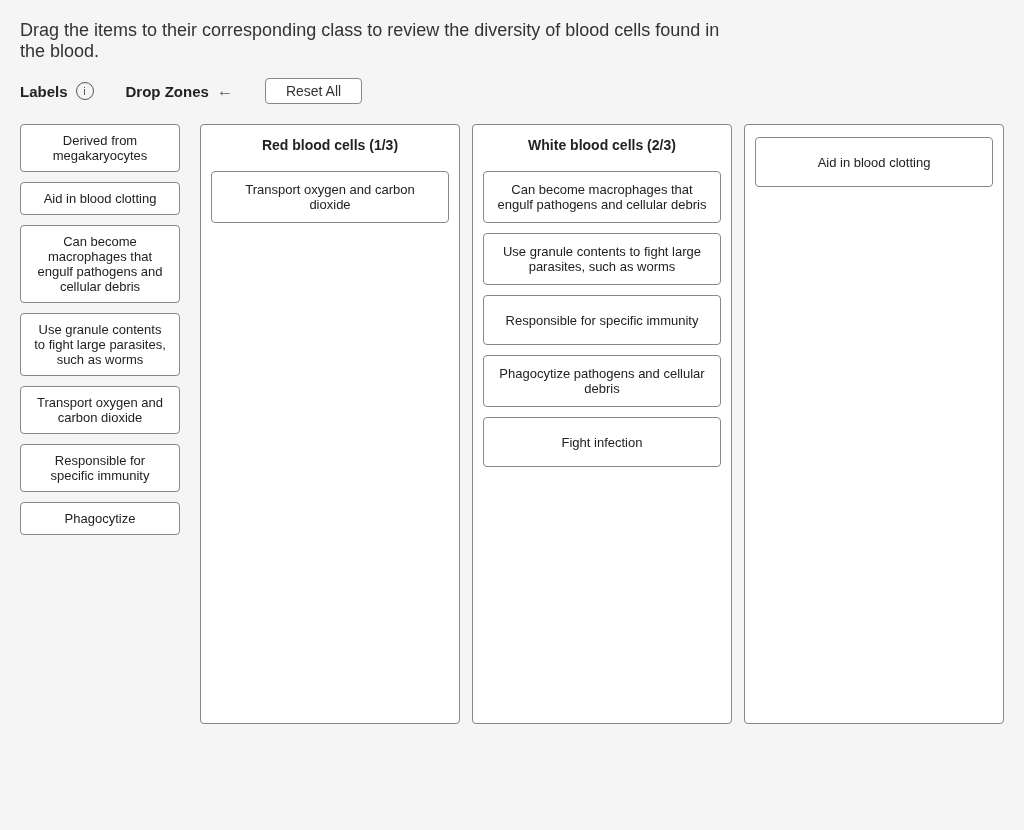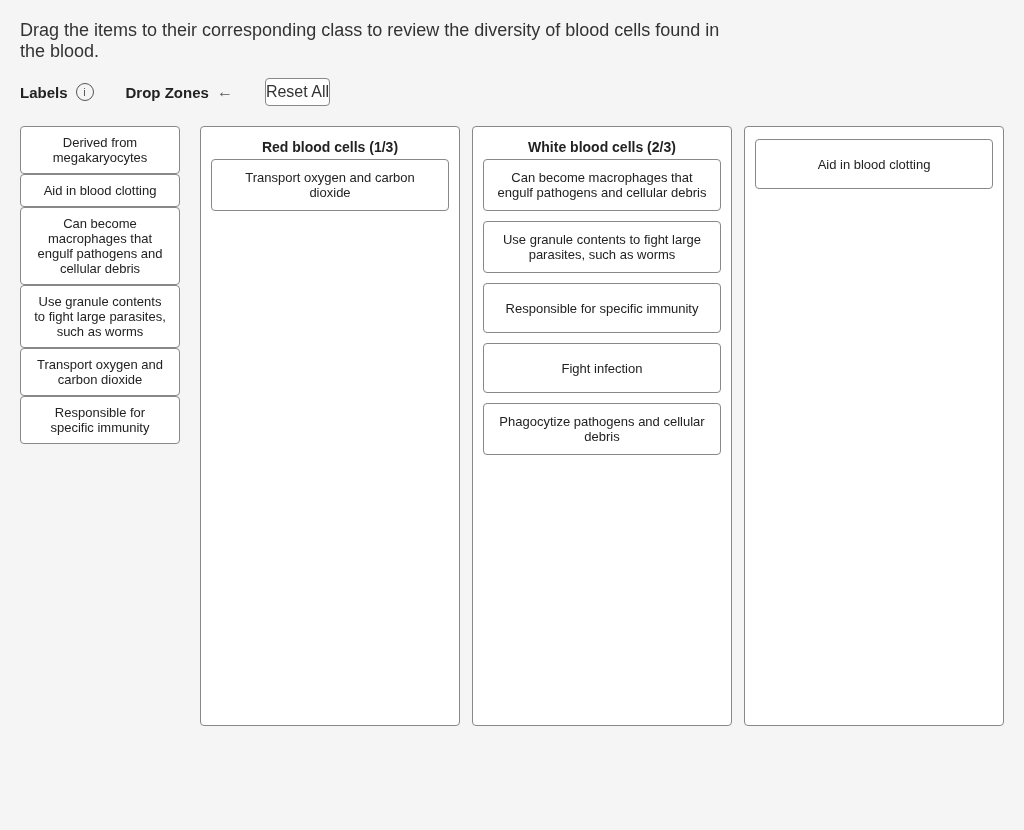--- a/index.html
+++ b/index.html
@@ -55,39 +55,40 @@
     }
 
     .arrow-icon {
       font-size: 16px;
       color: #555;
     }
 
     .reset-btn {
       border: 1.5px solid #888;
       background: #fff;
-      padding: 4px 0;
-      font-size: 16px;
+      padding: 4px 20px;
+      font-size: 14px;
       border-radius: 4px;
       cursor: pointer;
       color: #333;
     }
 
     .main-layout {
       display: flex;
       gap: 0;
       align-items: flex-start;
     }
 
     
     .labels-column {
       width: 160px;
       min-width: 160px;
       display: flex;
       flex-direction: column;
+      gap: 10px;
       margin-right: 20px;
     }
 
     .label-card {
       border: 1.5px solid #888;
       background: #fff;
       border-radius: 4px;
       padding: 8px 12px;
       text-align: center;
       font-size: 13px;
@@ -109,21 +110,21 @@
       border-radius: 4px;
       background: #fff;
       padding: 12px 10px;
       min-height: 600px;
     }
 
     .dropzone-header {
       font-weight: bold;
       font-size: 14px;
       text-align: center;
-      margin-bottom: 4px;
+      margin-bottom: 18px;
       color: #222;
     }
 
     .dropzone-item {
       border: 1.5px solid #888;
       background: #fff;
       border-radius: 4px;
       padding: 10px 12px;
       text-align: center;
       font-size: 13px;
@@ -154,36 +155,37 @@
 
 <div class="main-layout">
 
   <div class="labels-column">
     <div class="label-card">Derived from megakaryocytes</div>
     <div class="label-card">Aid in blood clotting</div>
     <div class="label-card">Can become macrophages that engulf pathogens and cellular debris</div>
     <div class="label-card">Use granule contents to fight large parasites, such as worms</div>
     <div class="label-card">Transport oxygen and carbon dioxide</div>
     <div class="label-card">Responsible for specific immunity</div>
+    <div class="label-card">Phagocytize</div>
   </div>
 
   <div class="dropzones-area">
 
     <div class="dropzone-column">
       <div class="dropzone-header">Red blood cells (1/3)</div>
       <div class="dropzone-item">Transport oxygen and carbon dioxide</div>
     </div>
 
     <div class="dropzone-column">
       <div class="dropzone-header">White blood cells (2/3)</div>
       <div class="dropzone-item">Can become macrophages that engulf pathogens and cellular debris</div>
       <div class="dropzone-item">Use granule contents to fight large parasites, such as worms</div>
       <div class="dropzone-item">Responsible for specific immunity</div>
+      <div class="dropzone-item">Phagocytize pathogens and cellular debris</div>
       <div class="dropzone-item">Fight infection</div>
-      <div class="dropzone-item">Phagocytize pathogens and cellular debris</div>
     </div>
 
     <div class="dropzone-column">
       <div class="dropzone-item">Aid in blood clotting</div>
     </div>
 
   </div>
 </div>
 
 </body></html>

